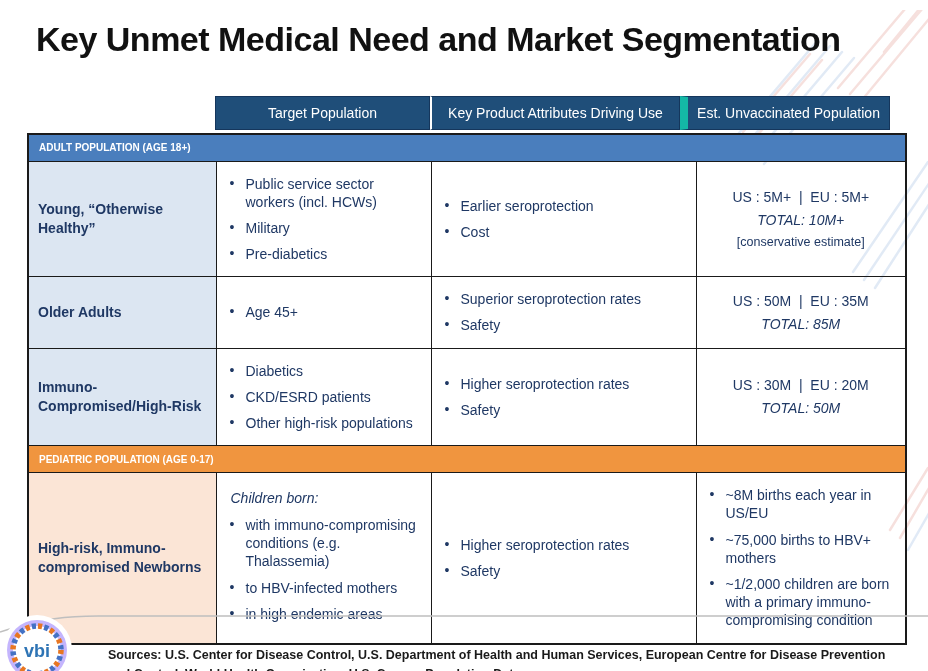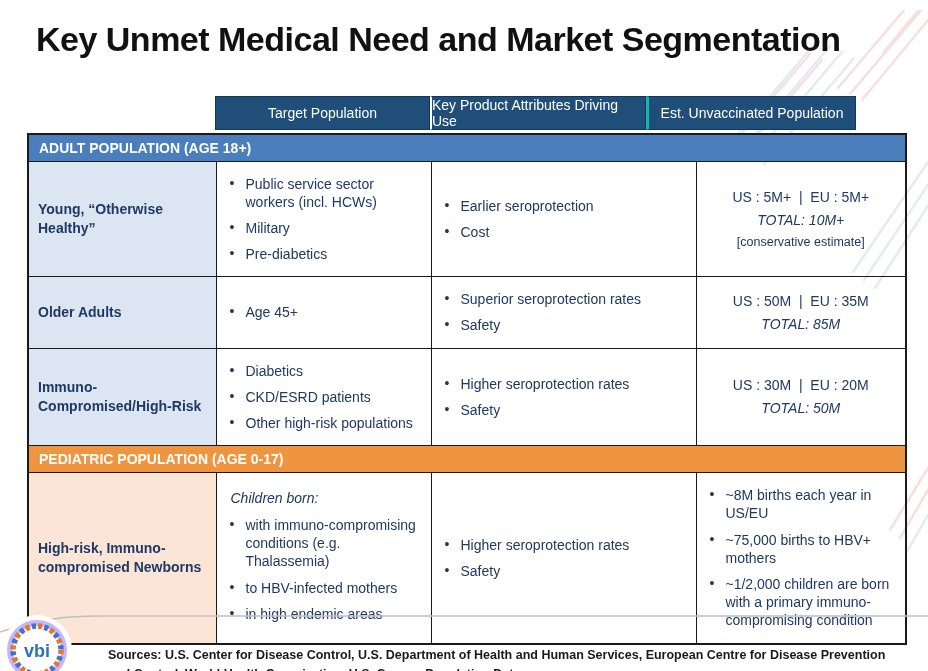--- a/index.html
+++ b/index.html
@@ -12,29 +12,29 @@
   h1.title{position:absolute;left:36px;top:10px;margin:0;z-index:2;
            font-size:34px;font-weight:bold;letter-spacing:-0.5px;color:#111;}
 
   .table-wrap{position:absolute;left:27px;top:86px;width:878px;z-index:2;}
 
   .hdr-strip{display:flex;margin-left:188px;height:34px;margin-bottom:3px;}
   .hcell{box-sizing:border-box;display:flex;align-items:center;justify-content:center;
          background:var(--header-bg,#1F4E79);color:#fff;font-weight:normal;font-size:14px;
          border:1px solid #15365c;}
   .hcell.w1{width:215px;}
-  .hcell.w2{width:216px;border-left:2px solid #fff;}
-  .hcell.w3{width:210px;border-left:3px solid #14b8a6;}
+  .hcell.w2{width:250px;border-left:2px solid #fff;}
+  .hcell.w3{width:210px;border-left:8px solid #14b8a6;}
 
   table.seg{border-collapse:collapse;table-layout:fixed;width:878px;
             border:2px solid var(--border-dark,#1A1A1A);}
   table.seg td{border:1px solid var(--border-dark,#1A1A1A);box-sizing:border-box;
                vertical-align:middle;background:transparent;}
 
-  tr.band td{height:27px;color:#fff;font-weight:bold;font-size:14px;padding:0 0 0 10px;}
+  tr.band td{height:27px;color:#fff;font-weight:bold;font-size:10px;padding:0 0 0 10px;}
   tr.band.adult td{background:var(--adult-band-bg,#4A7EBD);}
   tr.band.pediatric td{background:var(--pediatric-band-bg,#F0953F);}
 
   td.label{font-weight:bold;font-size:14px;color:var(--body-text,#1F3864);
            padding:4px 8px 4px 9px;line-height:1.35;}
   td.label.adult{background:var(--adult-label-bg,#DCE6F2);}
   td.label.ped{background:var(--pediatric-label-bg,#FBE5D6);}
 
   td.cell{padding:5px 8px 5px 13px;font-size:14px;line-height:1.3;color:var(--body-text,#1F3864);}
   .bi{display:flex;gap:9px;margin:8px 0;}

